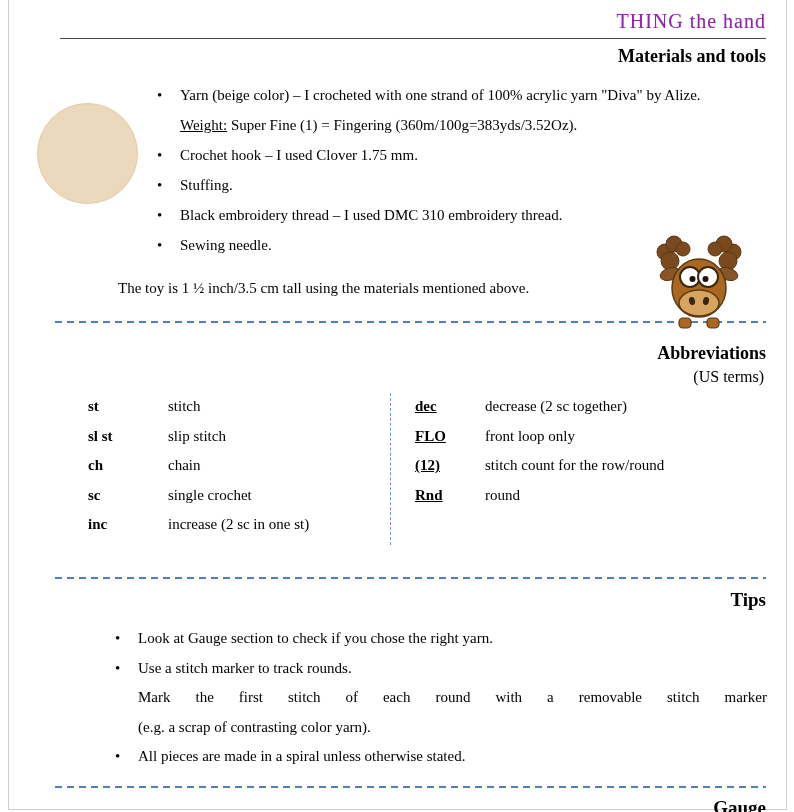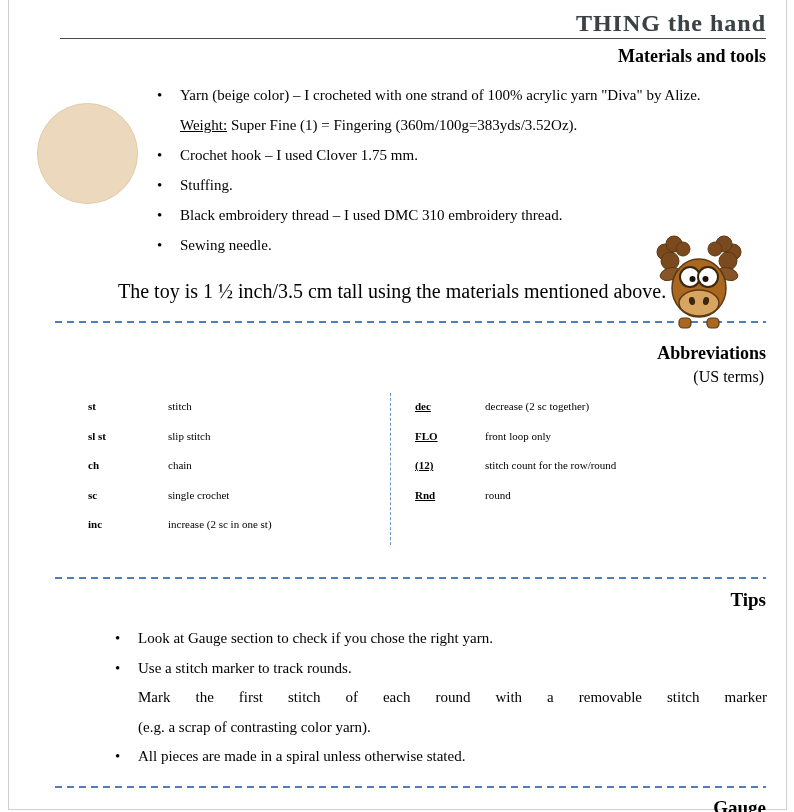--- a/index.html
+++ b/index.html
@@ -8,22 +8,22 @@
     width:794px; height:812px; overflow:hidden;
     font-family:"Liberation Serif", serif; color:#000;
   }
   .page { position:relative; width:794px; height:812px; overflow:hidden; background:#fff; }
   .page-edge {
     position:absolute; left:8px; right:7px; top:-4px; bottom:2px;
     border:1px solid #cfcfcf; border-top:none; pointer-events:none;
   }
   .header-title {
     position:absolute; top:10px; right:28px;
-    font-size:24px; font-weight:bold; letter-spacing:1px;
-    color:#404040; text-shadow:0 0 1px rgba(120,190,225,.7);
+    font-size:20px; font-weight:normal; letter-spacing:1px;
+    color:#a21caf; text-shadow:0 0 1px rgba(120,190,225,.7);
   }
   .top-rule {
     position:absolute; top:38px; left:60px; right:28px;
     border-top:1px solid #4a4a4a; height:0;
   }
   .section-heading {
     position:absolute; right:28px; font-size:18px; font-weight:bold;text-align:right;
   }
   .h-materials { top:46px; }
   .h-abbrev   { top:343px; }
@@ -34,30 +34,30 @@
   }
   .materials-list { position:absolute; top:80px; left:157px; width:578px; }
   .bullet-row { display:flex; align-items:flex-start; }
   .bullet-dot { width:23px; font-size:15px; line-height:30px; flex:0 0 23px; }
   .bullet-text { font-size:15px; line-height:30px; flex:1; }
   .u { text-decoration:underline; }
   .swatch-circle {
     position:absolute; left:37px; top:103px; width:101px; height:101px;
     border-radius:50%; background:#ecd9bd; border:1px solid #e2cba6;
   }
-  .toy-note { position:absolute; top:280px; left:118px; font-size:20px; }
+  .toy-note { position:absolute; top:280px; left:118px; font-size:15px; }
   .dashed-sep {
     position:absolute; left:55px; right:28px; height:2px;
     background-image:repeating-linear-gradient(90deg,#4d7ebf 0,#4d7ebf 7px,transparent 7px,transparent 12px);
   }
   .sep-1 { top:321px; }
   .sep-2 { top:577px; }
   .sep-3 { top:786px; }
   .moose { position:absolute; left:648px; top:233px; width:102px; height:97px; z-index:3; }
-  .abbr-col { position:absolute; top:392px; font-size:11px; }
+  .abbr-col { position:absolute; top:392px; font-size:15px; }
   .abbr-col-left  { left:88px;  width:290px; }
   .abbr-col-right { left:415px; width:330px; }
   .abbr-row { display:flex; line-height:29.6px; }
   .abbr-key { font-weight:bold; }
   .abbr-col-left  .abbr-key { width:80px; }
   .abbr-col-right .abbr-key { width:70px;text-decoration:underline; }
   .abbr-divider {
     position:absolute; left:390px; top:393px; height:152px; width:0;
     border-left:1px dashed #6b93c8;
   }

